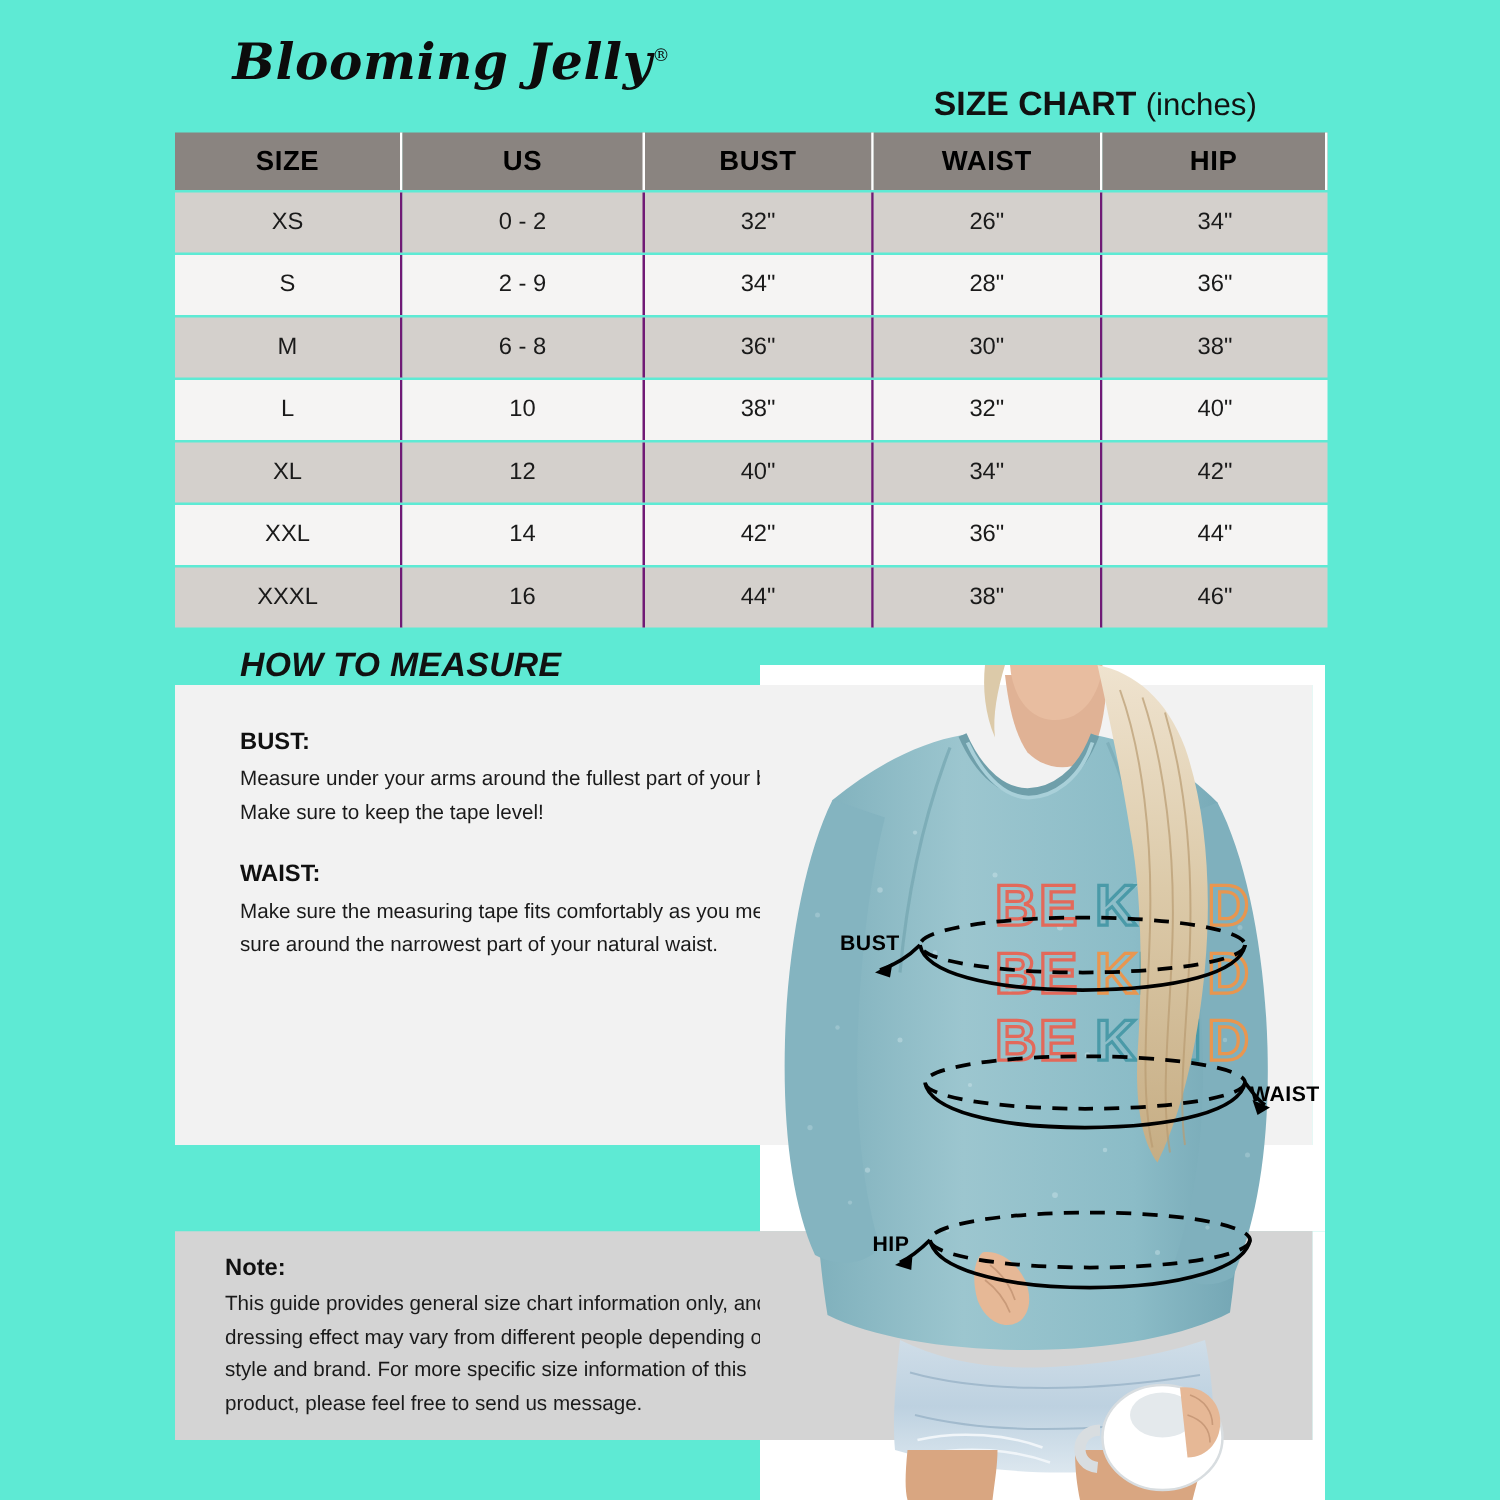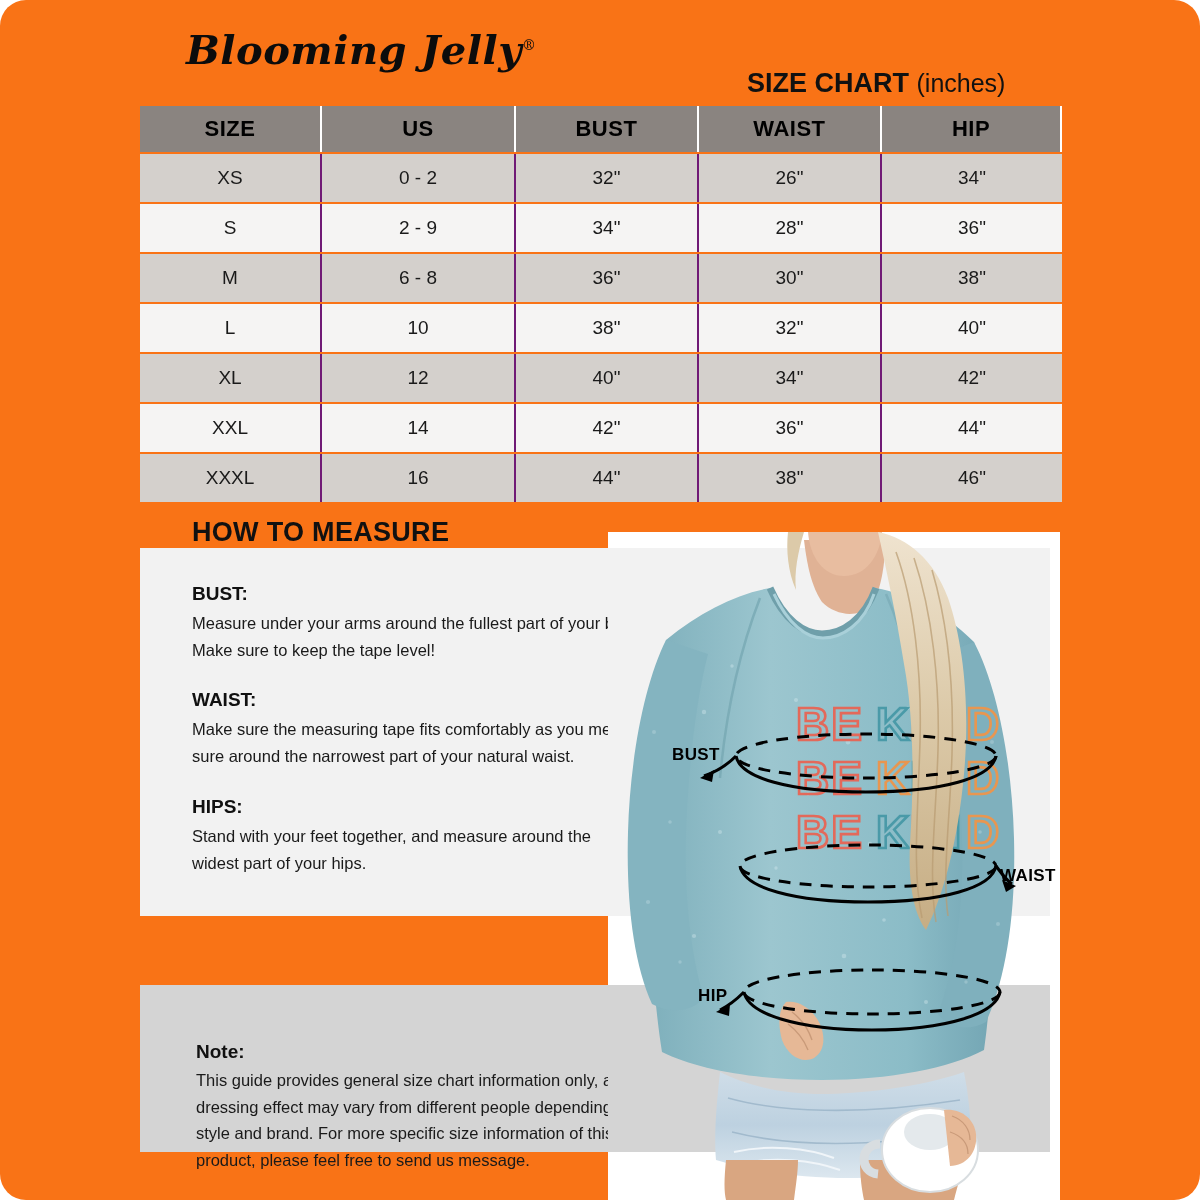--- a/index.html
+++ b/index.html
@@ -2,21 +2,21 @@
 <html><head>
 <meta charset="utf-8">
 <style>
   * { box-sizing: border-box; margin: 0; padding: 0; }
   html, body {
     width: 1200px; height: 1200px;
     background: #ffffff;
     font-family: "Liberation Sans", sans-serif;
     overflow: hidden;
   }
-  #page { position: relative; width: 1200px; height: 1200px; background: #f97316; border-radius: 26px; }
+  #page { position: relative; width: 1200px; height: 1200px; background: #5eead4; }
 
   
   .logo {
     position: absolute; left: 186px; top: 26px;
     font-family: "DejaVu Serif", serif;
     font-style: italic; font-weight: 700;
     font-size: 40px; letter-spacing: 0.5px; color: #0c0c0c;
     white-space: nowrap;
   }
   .logo .reg { font-size: 14px; vertical-align: super; font-style: normal; font-weight: 400; }
@@ -45,37 +45,37 @@
     letter-spacing: .5px;
     border-right: 2px solid #fff;
   }
   .row.odd  .cell { background: #d4d0cc; }
   .row.even .cell { background: #f5f4f3; }
   .row.sep { height: 2px; }
 
   
   .htm-title {
     position: absolute; left: 192px; top: 517px;
-    font-size: 27px; font-weight: 700; color: #111; letter-spacing: .3px;
+    font-size: 27px; font-weight: 700; color: #111; letter-spacing: .3px; font-style: italic;
   }
   .measure-panel {
     position: absolute; left: 140px; top: 548px;
     width: 910px; height: 368px; background: #f2f2f2;
   }
   .measure-text { position: absolute; left: 192px; top: 583px; width: 450px; }
   .blk { margin-bottom: 26px; }
   .blk h3 { font-size: 19px; font-weight: 700; color: #111; margin-bottom: 5px; }
   .blk p { font-size: 16.5px; color: #1a1a1a; line-height: 1.62; }
 
   
   .note-panel {
     position: absolute; left: 140px; top: 985px;
     width: 910px; height: 167px; background: #d4d4d4;
   }
-  .note-text { position: absolute; left: 196px; top: 1004px; width: 450px; margin-top: 37px; }
+  .note-text { position: absolute; left: 180px; top: 1004px; width: 450px; }
   .note-text h3 { font-size: 19px; font-weight: 700; color: #111; margin-bottom: 4px; }
   .note-text p { font-size: 16.5px; color: #1a1a1a; line-height: 1.62; }
 
   
   .photo {
     position: absolute; left: 608px; top: 532px;
     width: 452px; height: 668px; overflow: hidden;
   }
   .photo svg { display: block; }
 
@@ -173,24 +173,20 @@
   <div class="htm-title">HOW TO MEASURE</div>
   <div class="measure-panel"></div>
   <div class="measure-text" id="measure-text">
       <div class="blk">
         <h3>BUST:</h3>
         <p>Measure under your arms around the fullest part of your bust. Make sure to keep the tape level!</p>
       </div>
       <div class="blk">
         <h3>WAIST:</h3>
         <p>Make sure the measuring tape fits comfortably as you mea-sure around the narrowest part of your natural waist.</p>
-      </div>
-      <div class="blk">
-        <h3>HIPS:</h3>
-        <p>Stand with your feet together, and measure around the widest part of your hips.</p>
       </div>
     </div>
 
   <div class="note-panel"></div>
   <div class="note-text">
     <h3>Note:</h3>
     <p>This guide provides general size chart information only, and dressing effect may vary from different people depending on style and brand. For more specific size information of this product, please feel free to send us message.</p>
   </div>
 
   <div class="photo">

